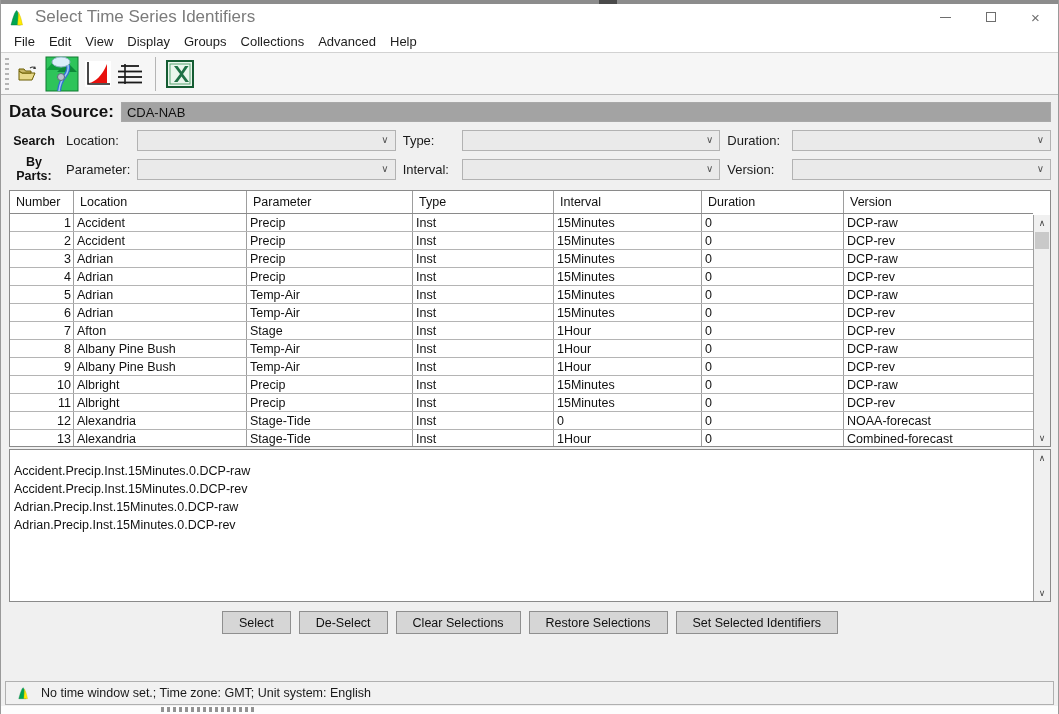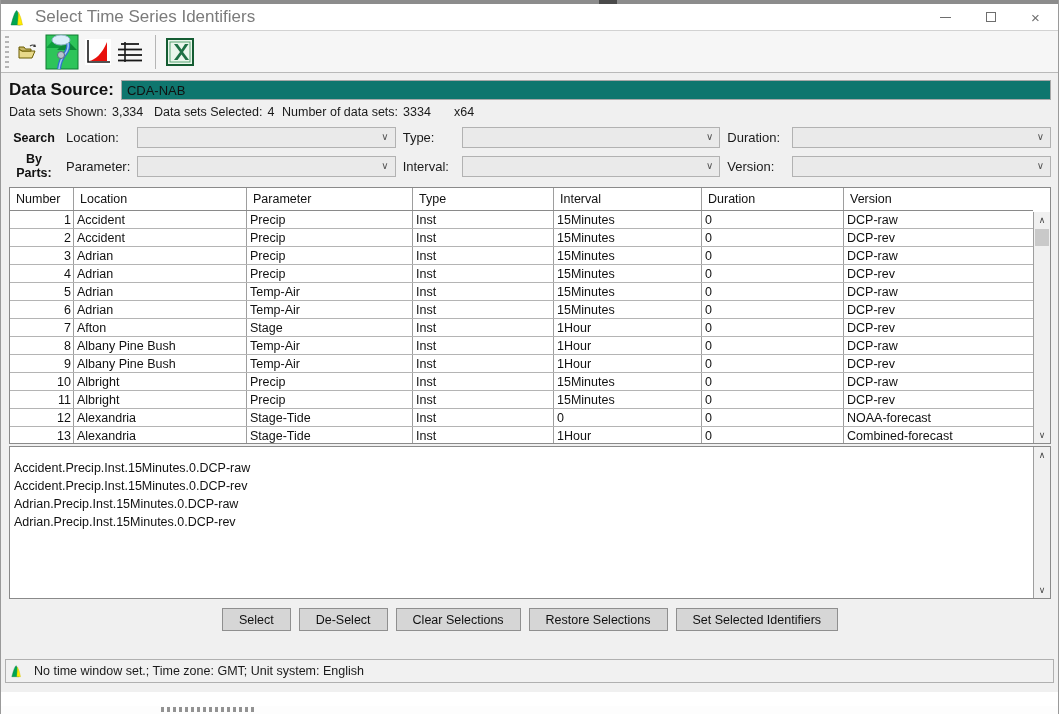--- a/index.html
+++ b/index.html
@@ -34,21 +34,21 @@
   .grip { width:4px; height:32px; margin-right:8px;
           background:repeating-linear-gradient(180deg,#b5b5b5 0 2px, transparent 2px 5px); }
   .tool-btn { display:flex; align-items:center; justify-content:center; margin-right:6px; cursor:default; }
   .tool-sep { width:1px; height:34px; background:#b5b5b5; margin:0 10px 0 6px; }
 
   
   .main { background:#f0f0f0; height:619px; padding:0 7px 0 8px; position:relative; }
 
   .ds-row { display:flex; align-items:center; padding-top:7px; }
   .ds-label { font-size:17px; font-weight:bold; color:#111; margin-right:7px; white-space:nowrap; }
-  .ds-input { flex:1; height:20px; border:1px solid #a8a8a8; background:#0f766e; font-family:"Liberation Sans",sans-serif;
+  .ds-input { flex:1; height:20px; border:1px solid #a8a8a8; background:#a3a3a3; font-family:"Liberation Sans",sans-serif;
               font-size:13px; color:#111; padding:0 5px; }
 
   .stats-row { display:flex; align-items:center; margin-top:5px; font-size:12.5px; color:#1a1a1a; }
   .stat { white-space:nowrap; }
   .stat .v { margin-left:5px; }
   .stats-row .s1 { width:145px; } .stats-row .s2 { width:128px; } .stats-row .s3 { width:172px; }
 
   .server-row { display:flex; align-items:center; margin-top:4px; height:26px; }
   .server-label { font-size:12.5px; color:#1a1a1a; margin-right:2px; }
   .server-redact { width:563px; height:24px; background:#a3a3a3;
@@ -93,21 +93,21 @@
   .list-item { font-size:12.5px; color:#111; line-height:18px; white-space:nowrap; }
   .listbox .vscroll { top:0; bottom:0; }
 
   
   .btn-row { display:flex; justify-content:center; gap:8px; margin-top:9px; }
   .btn { font-family:"Liberation Sans",sans-serif; font-size:12.5px; color:#111;
          background:#d6d6d6; border:1px solid #8f8f8f; height:23px; padding:0 16px; cursor:default; }
 
   
   .statusbar { position:absolute; left:4px; right:4px; bottom:9px; height:24px; background:#f1f1f1;
-               border:1px solid #b0b0b0; display:flex; align-items:center; padding-left:5px;margin-top:45px; }
+               border:1px solid #b0b0b0; display:flex; align-items:center; padding-left:12px;margin-top:45px; }
   .statusbar .sb-icon { width:13px; height:14px; margin-right:10px; }
   .statusbar .sb-text { font-size:12.5px; color:#1a1a1a; }
 </style>
 </head>
 <body>
 
 <div class="window">
 
   <div class="top-sliver">
     <div class="dark-bit"></div>
@@ -125,20 +125,30 @@
         </div>
       <div class="win-btn">
           <span class="max-glyph"></span>
         </div>
       <div class="win-btn">
           <span class="close-glyph">×</span>
         </div>
     </div>
   </div>
 
+  <div class="menubar">
+    <span class="menu-item">File</span>
+    <span class="menu-item">Edit</span>
+    <span class="menu-item">View</span>
+    <span class="menu-item">Display</span>
+    <span class="menu-item">Groups</span>
+    <span class="menu-item">Collections</span>
+    <span class="menu-item">Advanced</span>
+    <span class="menu-item">Help</span>
+  </div>
 
   <div class="toolbar">
     <div class="grip"></div>
     <div class="tool-btn">
       <svg width="22" height="18" viewBox="0 0 22 18">
         <path d="M2 6 L2 15 L15 15 L18 8 L5 8 Z" fill="#e8d98a" stroke="#6b5d00" stroke-width="1"></path>
         <path d="M2 6 L2 4 L7 4 L8.5 6 L14 6 L14 8 L5 8 Z" fill="#c7b766" stroke="#6b5d00" stroke-width="1"></path>
         <path d="M13 3 Q16 1 18 3" fill="none" stroke="#3a3a3a" stroke-width="1.2"></path>
         <path d="M18 1 L19 4 L16 4 Z" fill="#3a3a3a"></path>
       </svg>
@@ -180,26 +190,20 @@
     </div>
   </div>
 
   <div class="main">
 
     <div class="ds-row">
       <span class="ds-label">Data Source:</span>
       <input class="ds-input" readonly="" value="CDA-NAB" style="">
     </div>
 
-    <div class="stats-row">
-      <span class="stat s1"><span>Data sets Shown:</span><span class="v">3,334</span></span>
-      <span class="stat s2"><span>Data sets Selected:</span><span class="v">4</span></span>
-      <span class="stat s3"><span>Number of data sets:</span><span class="v">3334</span></span>
-      <span class="stat">x64</span>
-    </div>
 
 
     <div class="search-grid">
       <div class="grp-label">Search</div>
       <div class="fld-label">Location:</div>
       <div class="combo">
           <span class="chev">∨</span>
         </div>
       <div class="fld-label">Type:</div>
       <div class="combo">

